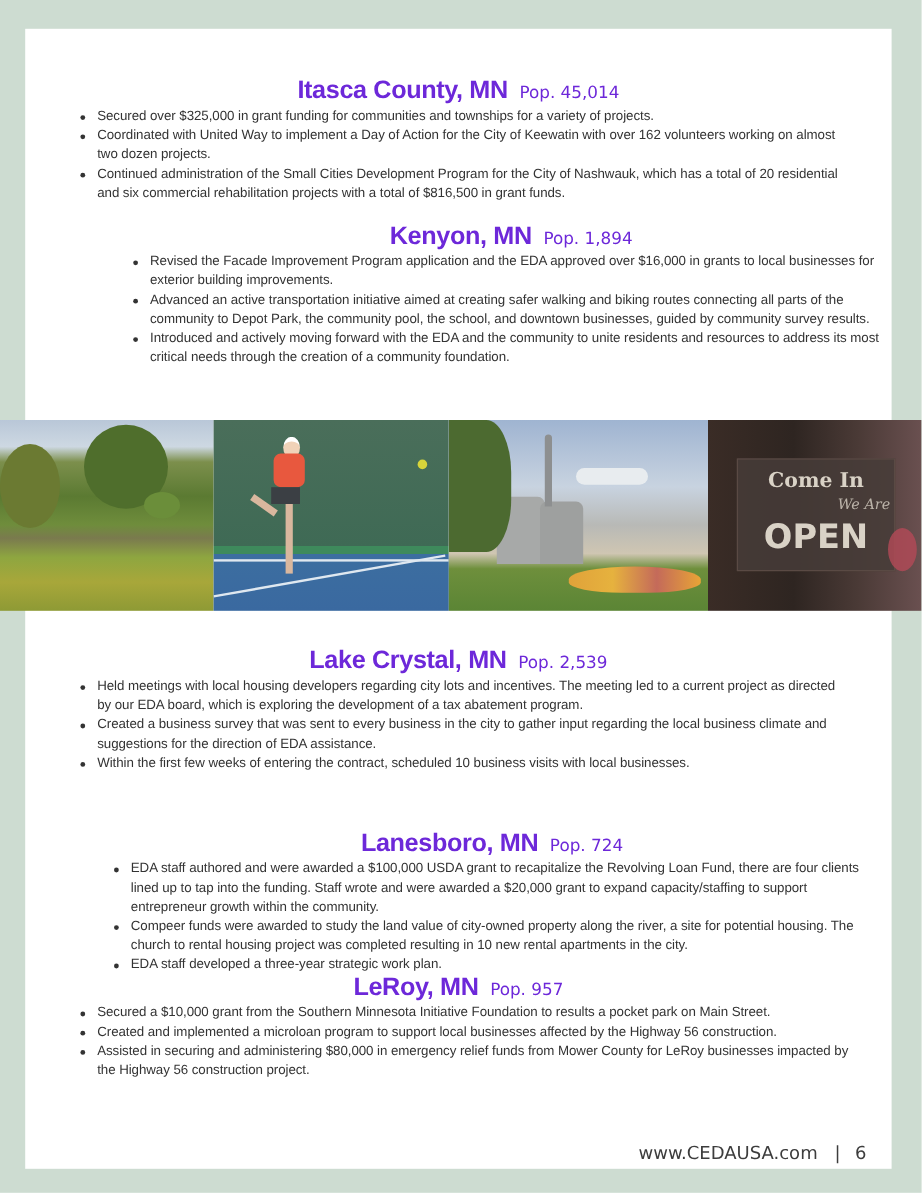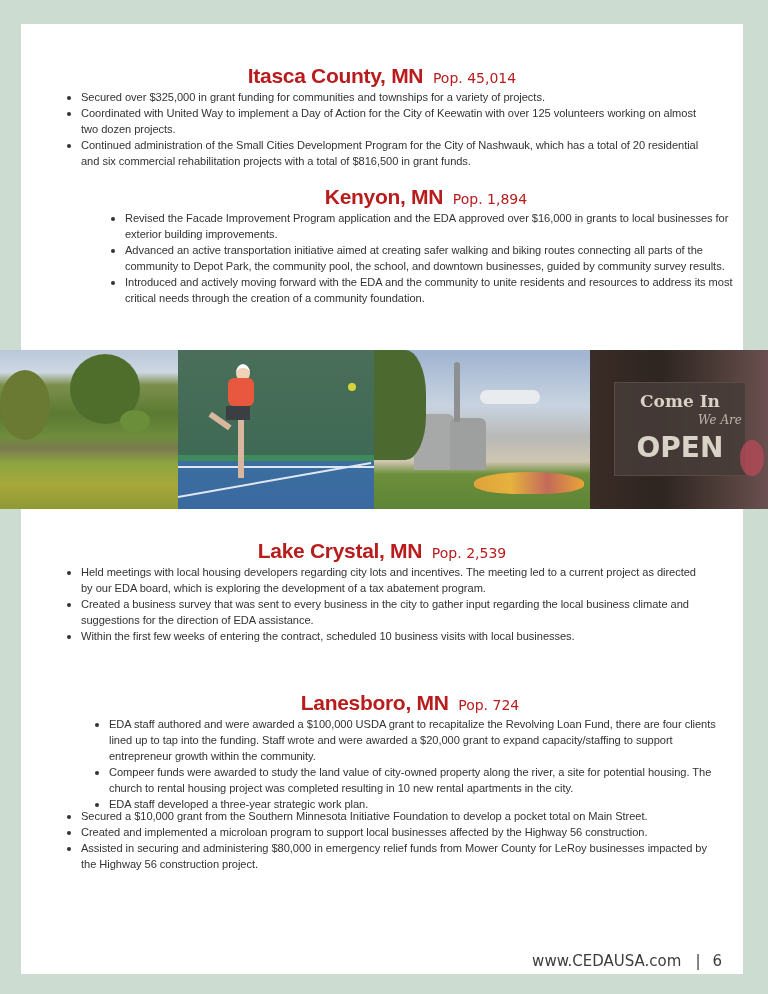--- a/index.html
+++ b/index.html
@@ -15,21 +15,21 @@
       left: 21px; top: 24px;
       width: 722px; height: 950px;
       background: #ffffff;
     }
     .section {
       position: absolute;
       left: 0; width: 722px;
     }
     .heading {
       text-align: center;
-      color: #b91c1c;
+      color: #6d28d9;
       margin: 0;
       line-height: 28px;
       height: 28px;
       white-space: nowrap;
     }
     .heading .name {
       font-family: "Liberation Sans", sans-serif;
       font-weight: bold;
       font-size: 21px;
       letter-spacing: -0.3px;
@@ -158,21 +158,21 @@
 
 <div class="page">
 
   <div class="section" style="top:37px;">
     <h2 class="heading">
       <span class="name">Itasca County, MN</span>
       <span class="pop">Pop. 45,014</span>
     </h2>
     <ul class="bullets">
       <li>Secured over $325,000 in grant funding for communities and townships for a variety of projects.</li>
-      <li>Coordinated with United Way to implement a Day of Action for the City of Keewatin with over 125 volunteers working on almost two dozen projects.</li>
+      <li>Coordinated with United Way to implement a Day of Action for the City of Keewatin with over 162 volunteers working on almost two dozen projects.</li>
       <li>Continued administration of the Small Cities Development Program for the City of Nashwauk, which has a total of 20 residential and six commercial rehabilitation projects with a total of $816,500 in grant funds.</li>
     </ul>
   </div>
 
   <div class="section" style="top:158px;padding-left:44px;">
     <h2 class="heading">
       <span class="name">Kenyon, MN</span>
       <span class="pop">Pop. 1,894</span>
     </h2>
     <ul class="bullets">
@@ -200,22 +200,26 @@
       <span class="pop">Pop. 724</span>
     </h2>
     <ul class="bullets">
       <li>EDA staff authored and were awarded a $100,000 USDA grant to recapitalize the Revolving Loan Fund, there are four clients lined up to tap into the funding. Staff wrote and were awarded a $20,000 grant to expand capacity/staffing to support entrepreneur growth within the community.</li>
       <li>Compeer funds were awarded to study the land value of city-owned property along the river, a site for potential housing. The church to rental housing project was completed resulting in 10 new rental apartments in the city.</li>
       <li>EDA staff developed a three-year strategic work plan.</li>
     </ul>
   </div>
 
   <div class="section" style="top:784px;">
-    <ul class="bullets">
-      <li>Secured a $10,000 grant from the Southern Minnesota Initiative Foundation to develop a pocket total on Main Street.</li>
+    <h2 class="heading">
+      <span class="name">LeRoy, MN</span>
+      <span class="pop">Pop. 957</span>
+    </h2>
+    <ul class="bullets">
+      <li>Secured a $10,000 grant from the Southern Minnesota Initiative Foundation to results a pocket park on Main Street.</li>
       <li>Created and implemented a microloan program to support local businesses affected by the Highway 56 construction.</li>
       <li>Assisted in securing and administering $80,000 in emergency relief funds from Mower County for LeRoy businesses impacted by the Highway 56 construction project.</li>
     </ul>
   </div>
 </div>
 
 <div class="photo-strip">
   <div class="photo photo-river">
     <div class="tree" style="left:70px; top:4px; width:70px; height:70px;"></div>
     <div class="tree" style="left:0px; top:20px; width:50px; height:70px; background:#6b7a32;"></div>

